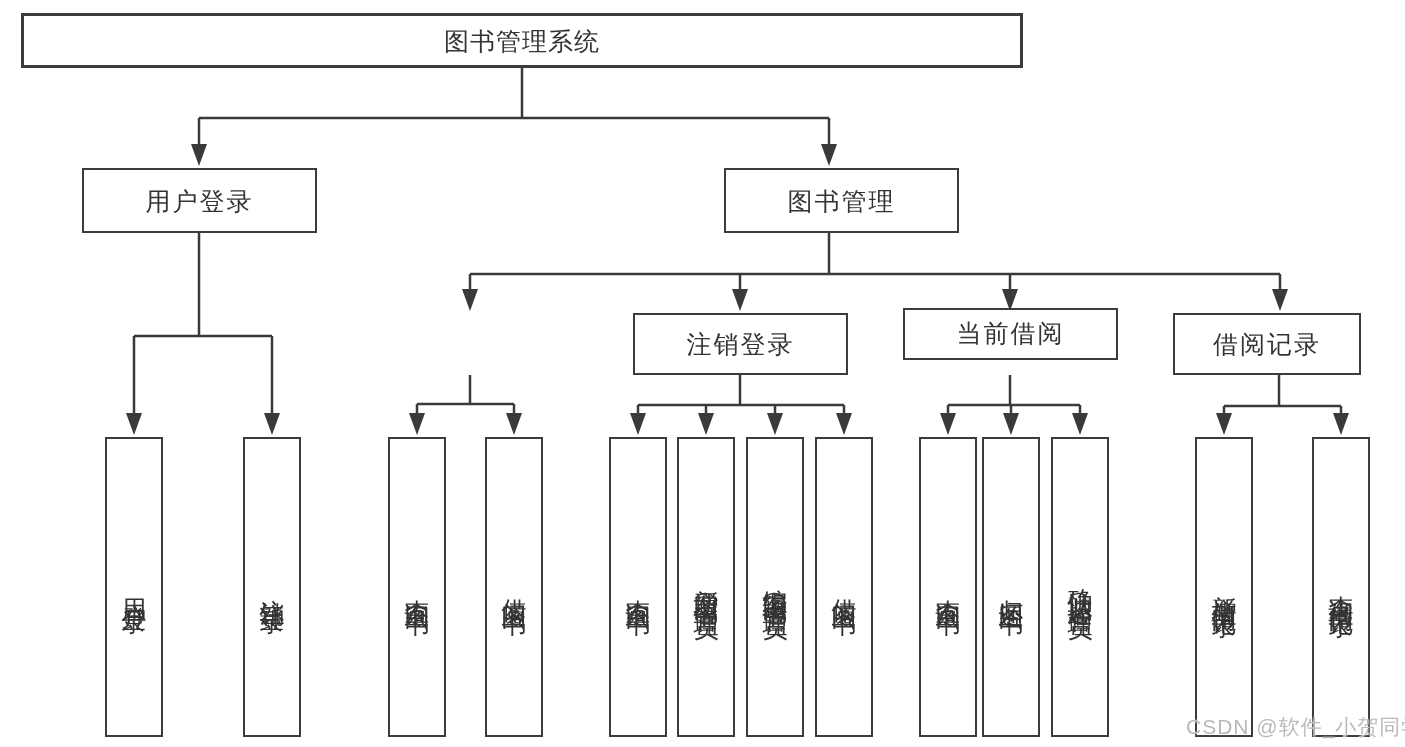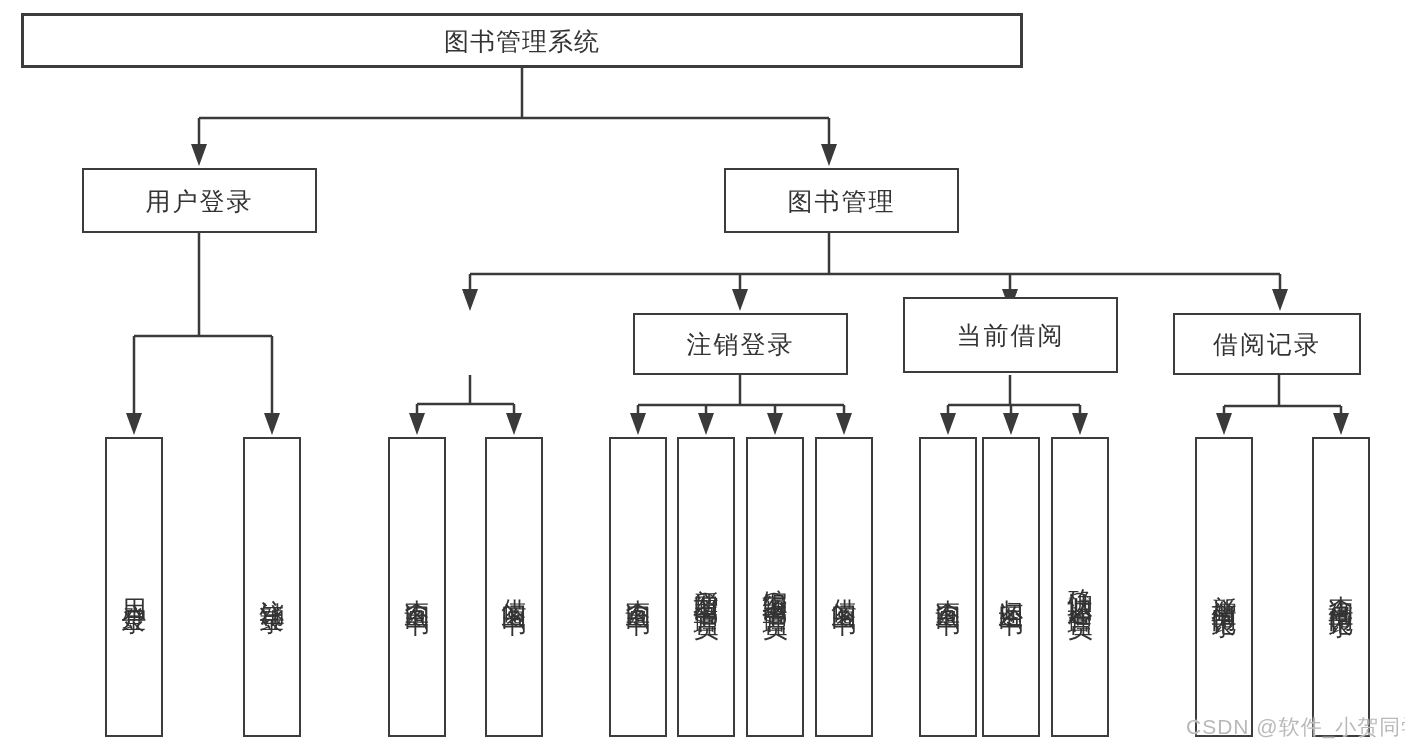--- a/index.html
+++ b/index.html
@@ -80,21 +80,21 @@
   <div class="node" style="left:82px;top:168px;width:235px;height:65px;">
     <span>用户登录</span>
   </div>
   <div class="node" style="left:724px;top:168px;width:235px;height:65px;">
     <span>图书管理</span>
   </div>
 
   <div class="node" style="left:633px;top:313px;width:215px;height:62px;">
     <span>注销登录</span>
   </div>
-  <div class="node" style="left:903px;top:297px;width:215px;height:76px;">
+  <div class="node" style="left:903px;top:308px;width:215px;height:52px;font-family:Liberation Serif, serif;">
     <span>当前借阅</span>
   </div>
   <div class="node" style="left:1173px;top:313px;width:188px;height:62px;">
     <span>借阅记录</span>
   </div>
 
   <div class="node v" style="left:105px;top:437px;width:58px;height:300px;">
     <span>用户登录</span>
   </div>
   <div class="node v" style="left:243px;top:437px;width:58px;height:300px;">

